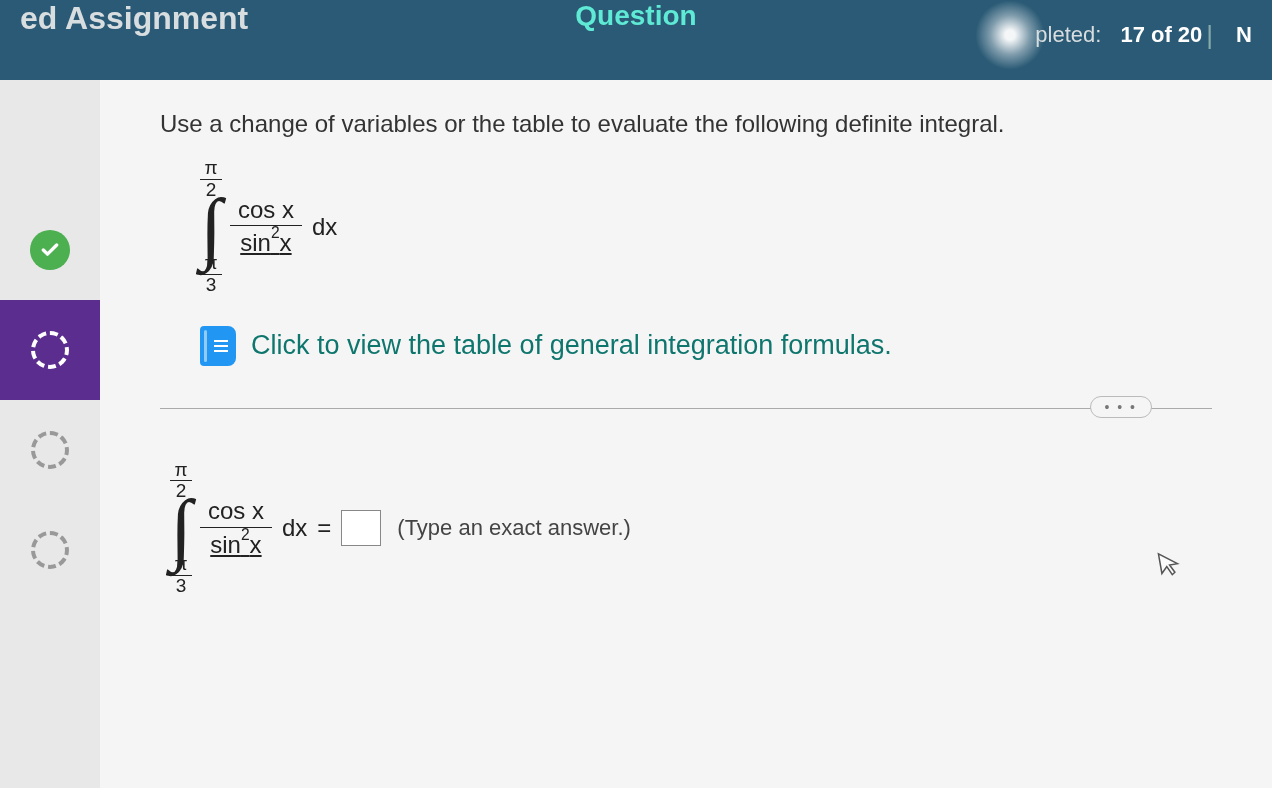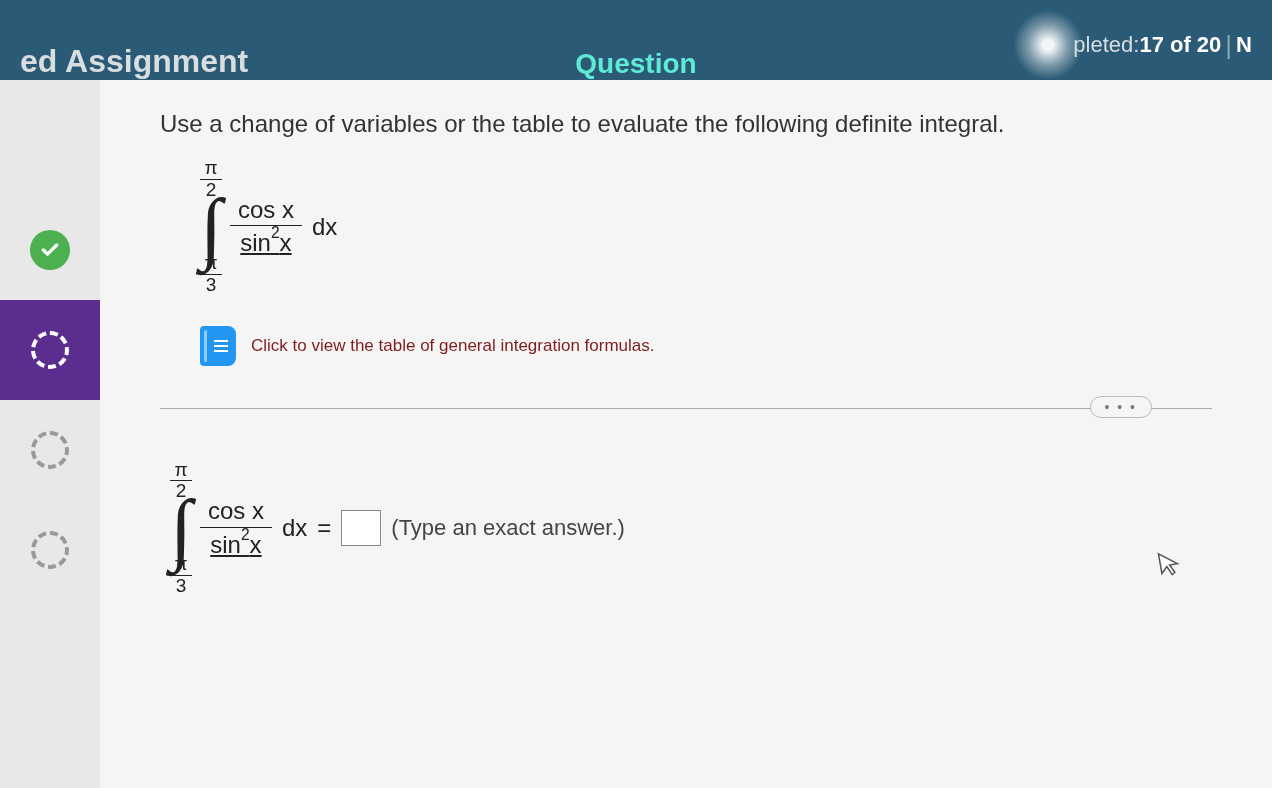--- a/index.html
+++ b/index.html
@@ -13,21 +13,21 @@
       width: 1272px;
       height: 788px;
       overflow: hidden;
       position: relative;
     }
     .header {
       background: #2a5a75;
       color: #fff;
       height: 80px;
       display: flex;
-      align-items: flex-end;
+      align-items: flex-start;
       padding: 0 20px;
       position: relative;
     }
     .header-left {
       font-size: 32px;
       font-weight: bold;
       color: #d8dde0;
     }
     .header-center {
       position: absolute;
@@ -48,20 +48,21 @@
     .glow {
       width: 70px;
       height: 70px;
       background: radial-gradient(circle, rgba(255,255,255,0.95) 10%, rgba(255,255,255,0.4) 40%, rgba(255,255,255,0) 70%);
       border-radius: 50%;
       margin-right: -10px;
     }
     .completed-strong {
       color: #fff;
       font-weight: bold;
+      margin-left: 19px;
     }
     .header-sep {
       color: #8aa;
       font-size: 26px;
       margin: 0 4px;
     }
     .main-row {
       display: flex;
       height: calc(100% - 80px);
     }
@@ -200,22 +201,22 @@
       border-radius: 2px;
     }
     .book-lines {
       width: 14px;
       height: 2px;
       background: #fff;
       box-shadow: 0 5px 0 #fff, 0 -5px 0 #fff;
       margin-left: 6px;
     }
     .table-link {
-      font-size: 17px;
-      color: #7f1d1d;
+      font-size: 27px;
+      color: #0f766e;
     }
     .divider-row {
       position: relative;
       margin: 30px 0 40px 0;
       height: 24px;
     }
     .divider-line {
       border-top: 1px solid #aaa;
       width: 100%;
       position: absolute;
@@ -242,20 +243,21 @@
     .answer-box {
       width: 40px;
       height: 36px;
       border: 1px solid #888;
       background: #fff;
       display: inline-block;
     }
     .hint {
       font-size: 22px;
       color: #444;
+      margin-left: 6px;
     }
     .equals {
       font-size: 24px;
       color: #222;
     }
     .cursor-icon {
       position: absolute;
       right: 90px;
       top: 470px;
       font-size: 26px;

